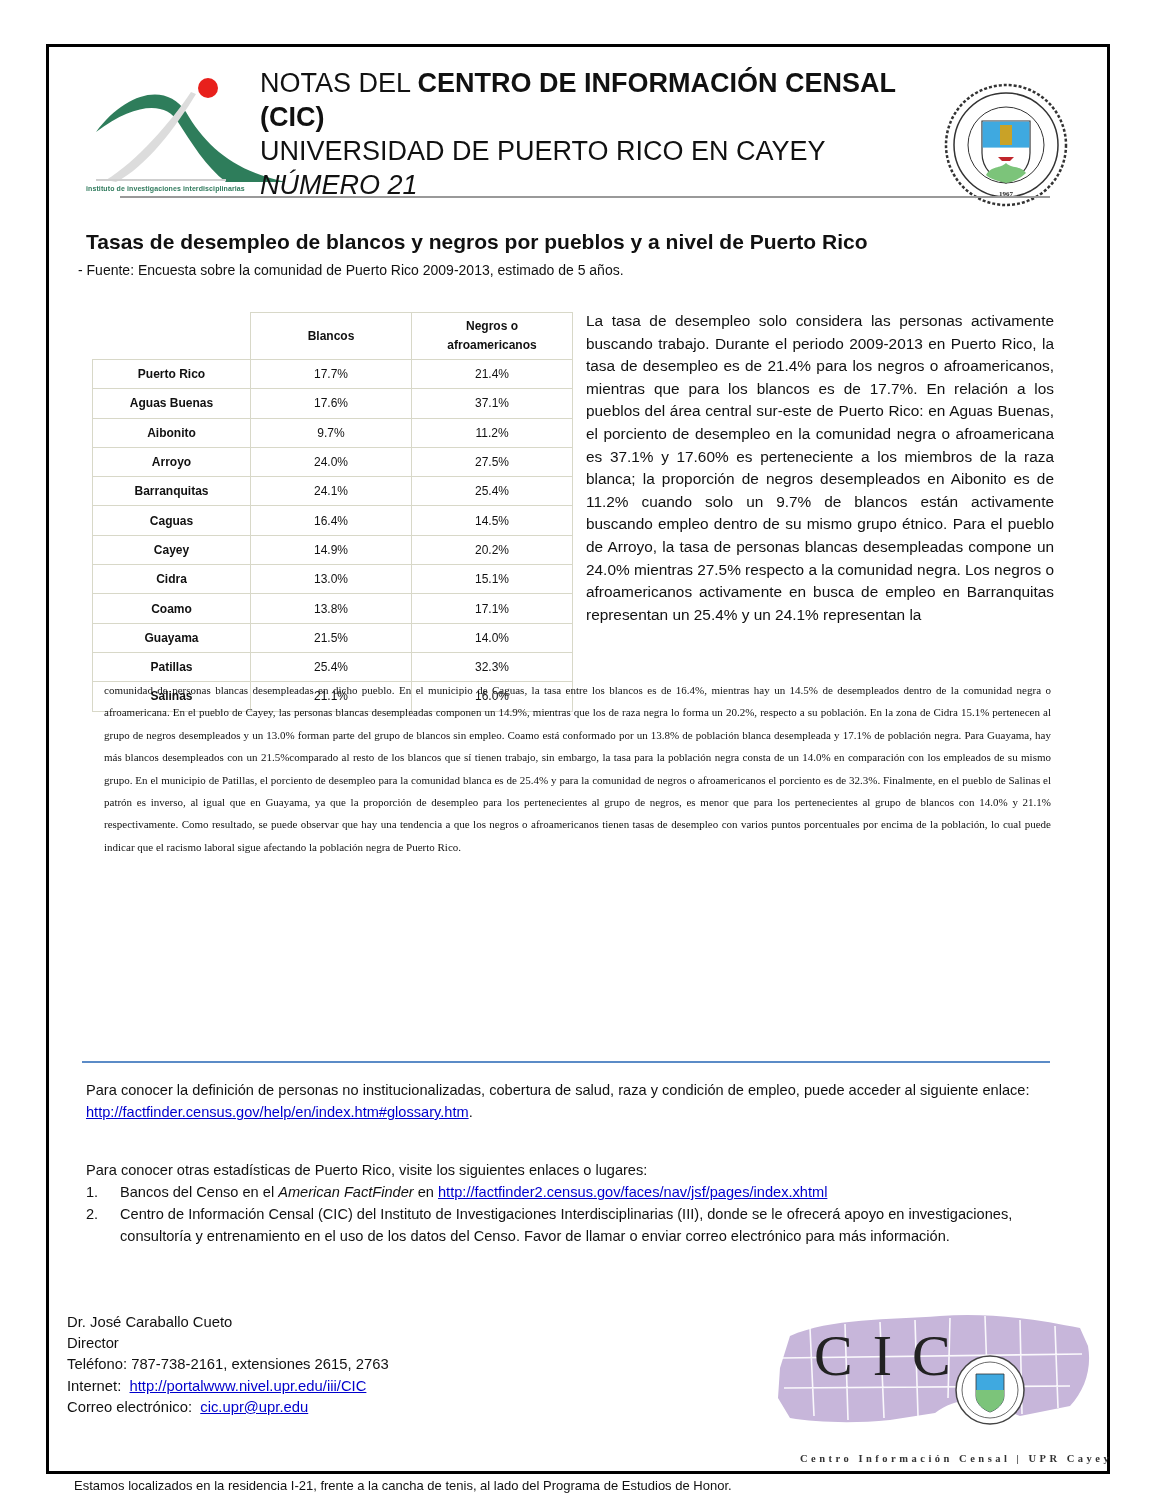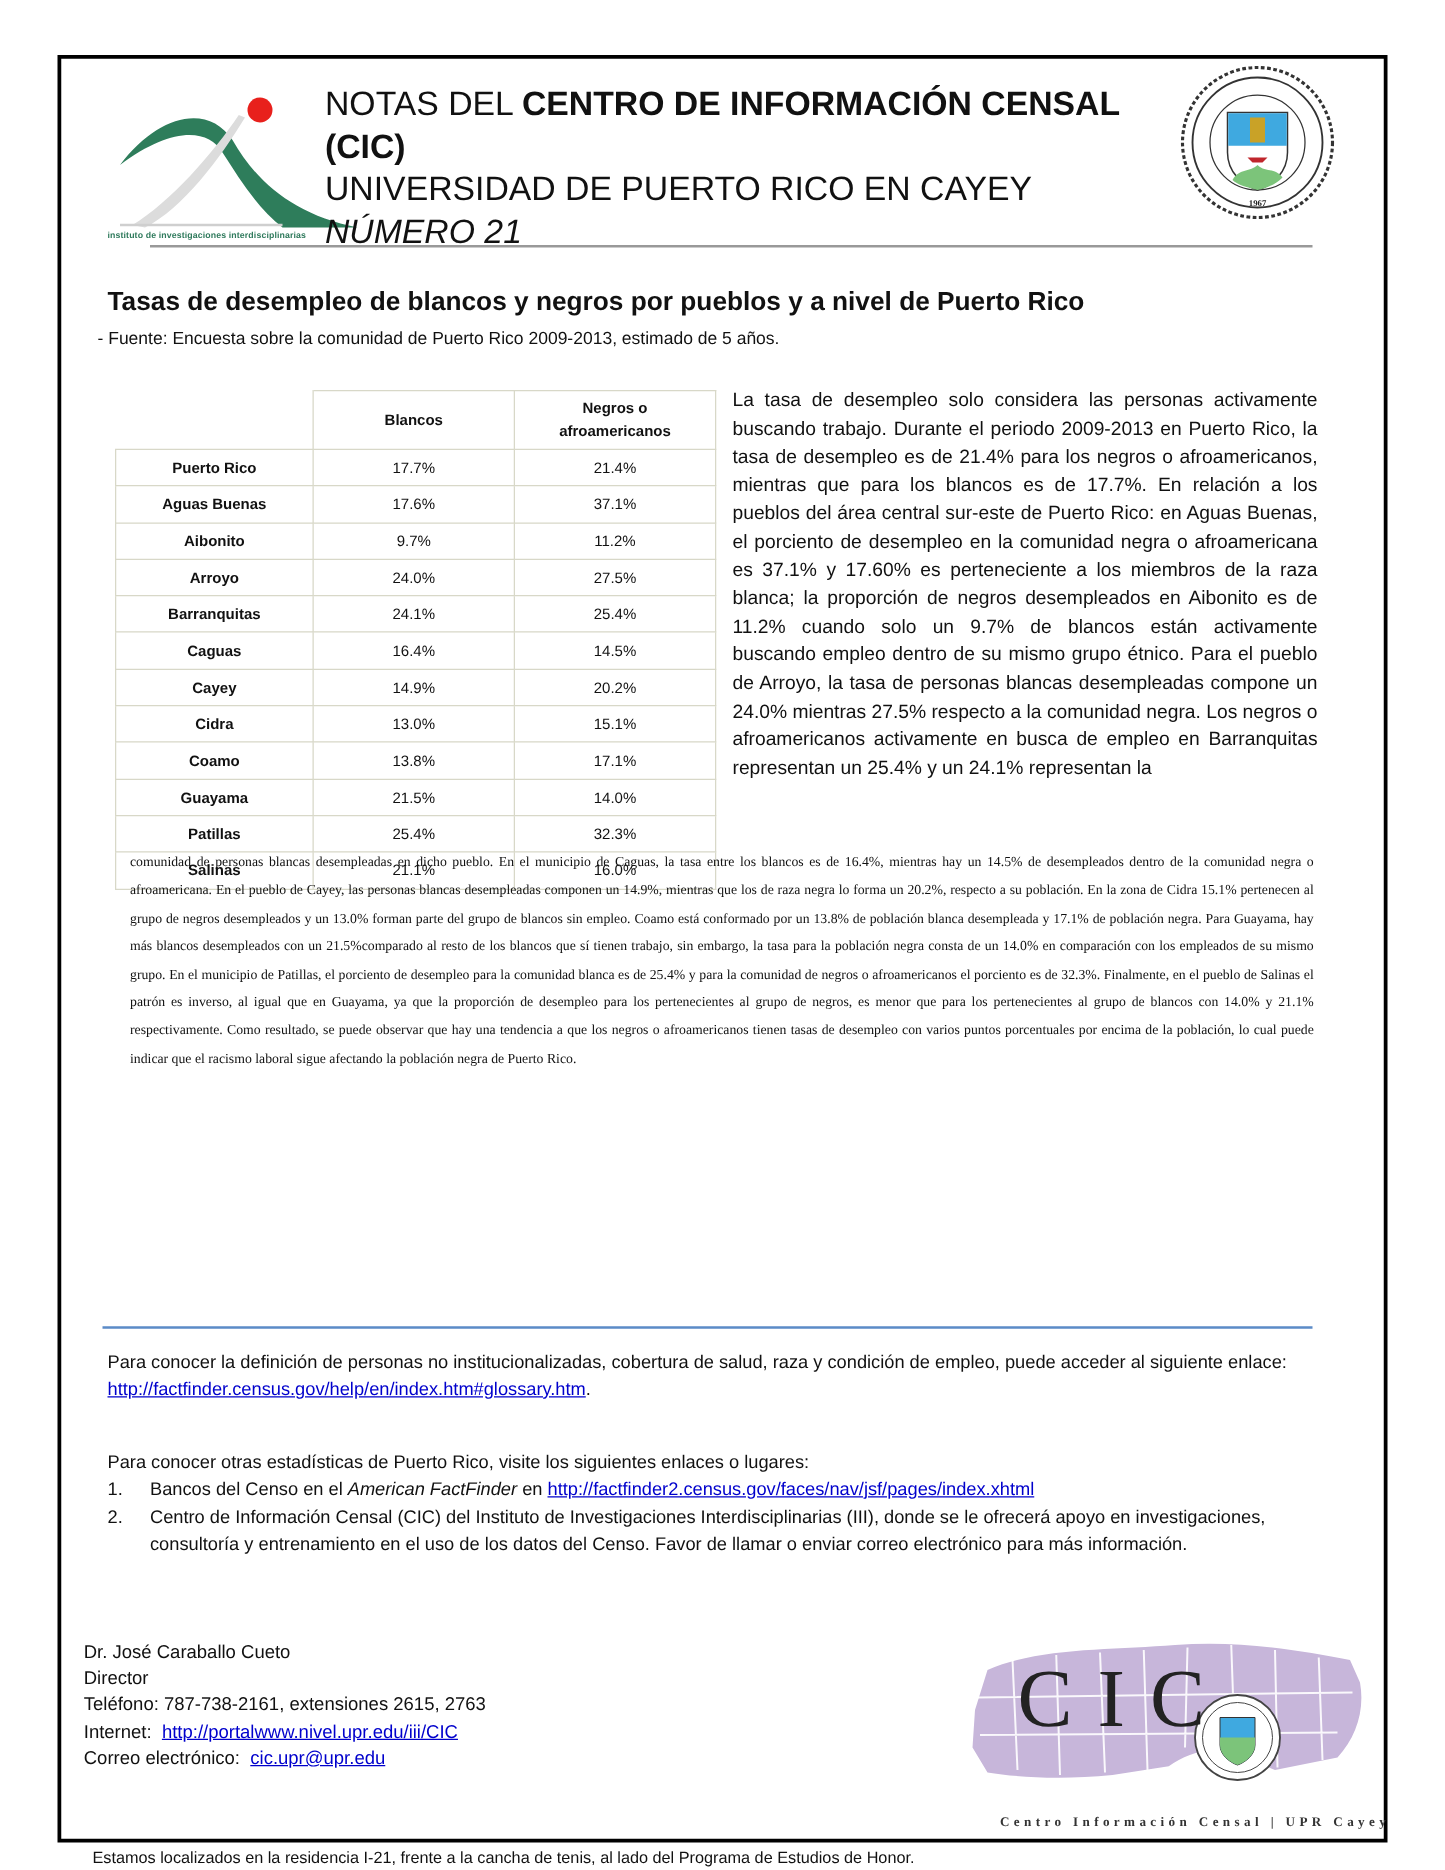--- a/index.html
+++ b/index.html
@@ -9,21 +9,21 @@
            border:3px solid #000; box-sizing:border-box; }
   .abs { position:absolute; }
 
   
   .logo-iii { left:86px; top:72px; width:200px; height:120px; }
   .logo-iii .caption { position:absolute; left:0; bottom:0; font-size:7px; font-weight:bold;
        color:#2f7a5c; white-space:nowrap; letter-spacing:0.1px; }
   .hdr { left:260px; top:66px; width:690px; font-size:27px; line-height:34px; color:#111; }
   .hdr .l1 b { font-weight:bold; }
   .hdr .l3 { font-style:italic; }
-  .seal { left:944px; top:52px; width:124px; height:124px;font-weight:bold; }
+  .seal { left:944px; top:83px; width:124px; height:124px;font-weight:bold; }
   .hdr-rule { left:120px; top:196px; width:930px; height:2px; background:#999; }
 
   .title { left:86px; top:230px; font-size:21px; font-weight:bold; font-family:"Liberation Sans", sans-serif; white-space:nowrap; }
   .source { left:78px; top:262px; font-size:14px; white-space:nowrap; }
 
   
   table.rates { position:absolute; left:92px; top:312px; border-collapse:collapse; font-size:12px; }
   table.rates td, table.rates th { border:1px solid #d8d8c8; text-align:center; padding:0; height:28.3px; }
   table.rates th { font-weight:bold; height:46px; line-height:19px; }
   table.rates th.blank { border-top:none; border-left:none; }
@@ -44,21 +44,21 @@
   .more li .num { position:absolute; left:0; }
   a.lnk { color:#1a0dab; text-decoration:underline; color:#0000cc;text-align:center; }
 
   .contact { left:54px; top:1312px; font-size:14.8px; line-height:21.2px; }
   .contact .head { font-weight:bold; }
   .contact .indent { padding-left:13px; }
   .located { left:74px; top:1478px; font-size:13px; white-space:nowrap; }
 
   .cic-logo { left:770px; top:1298px; width:335px; height:172px; }
   .cic-logo .letters { position:absolute; left:44px; top:24px; font-family:"Liberation Serif", serif;
-       font-size:66px; letter-spacing:20px; color:#222; }
+       font-size:58px; letter-spacing:20px; color:#222; }
   .cic-logo .tag { position:absolute; left:30px; bottom:6px; font-family:"Liberation Serif", serif;
        font-size:10.5px; letter-spacing:3.5px; font-weight:bold; color:#333; white-space:nowrap; }
 </style>
 </head>
 <body>
 
 <div class="frame"></div>
 
 <div class="abs logo-iii">
   <svg width="200" height="112" viewBox="0 0 200 112">

